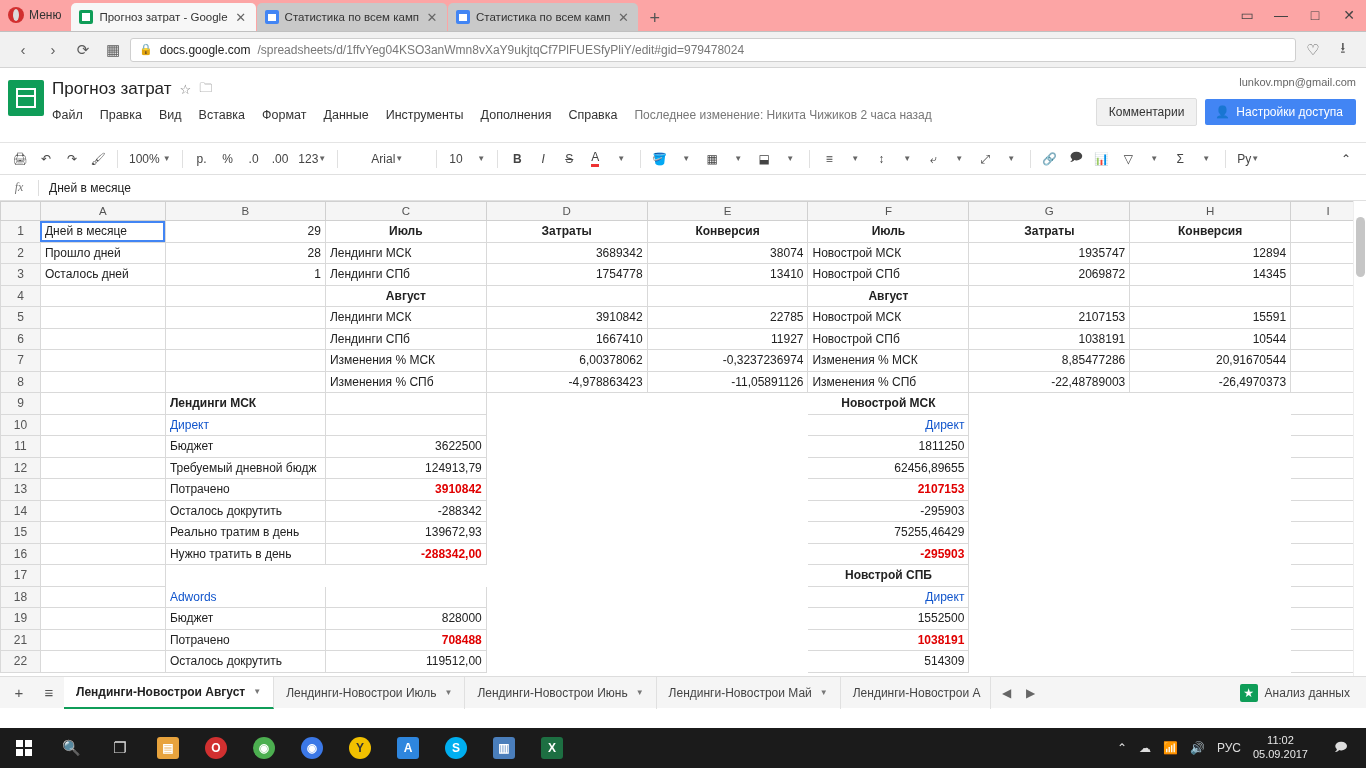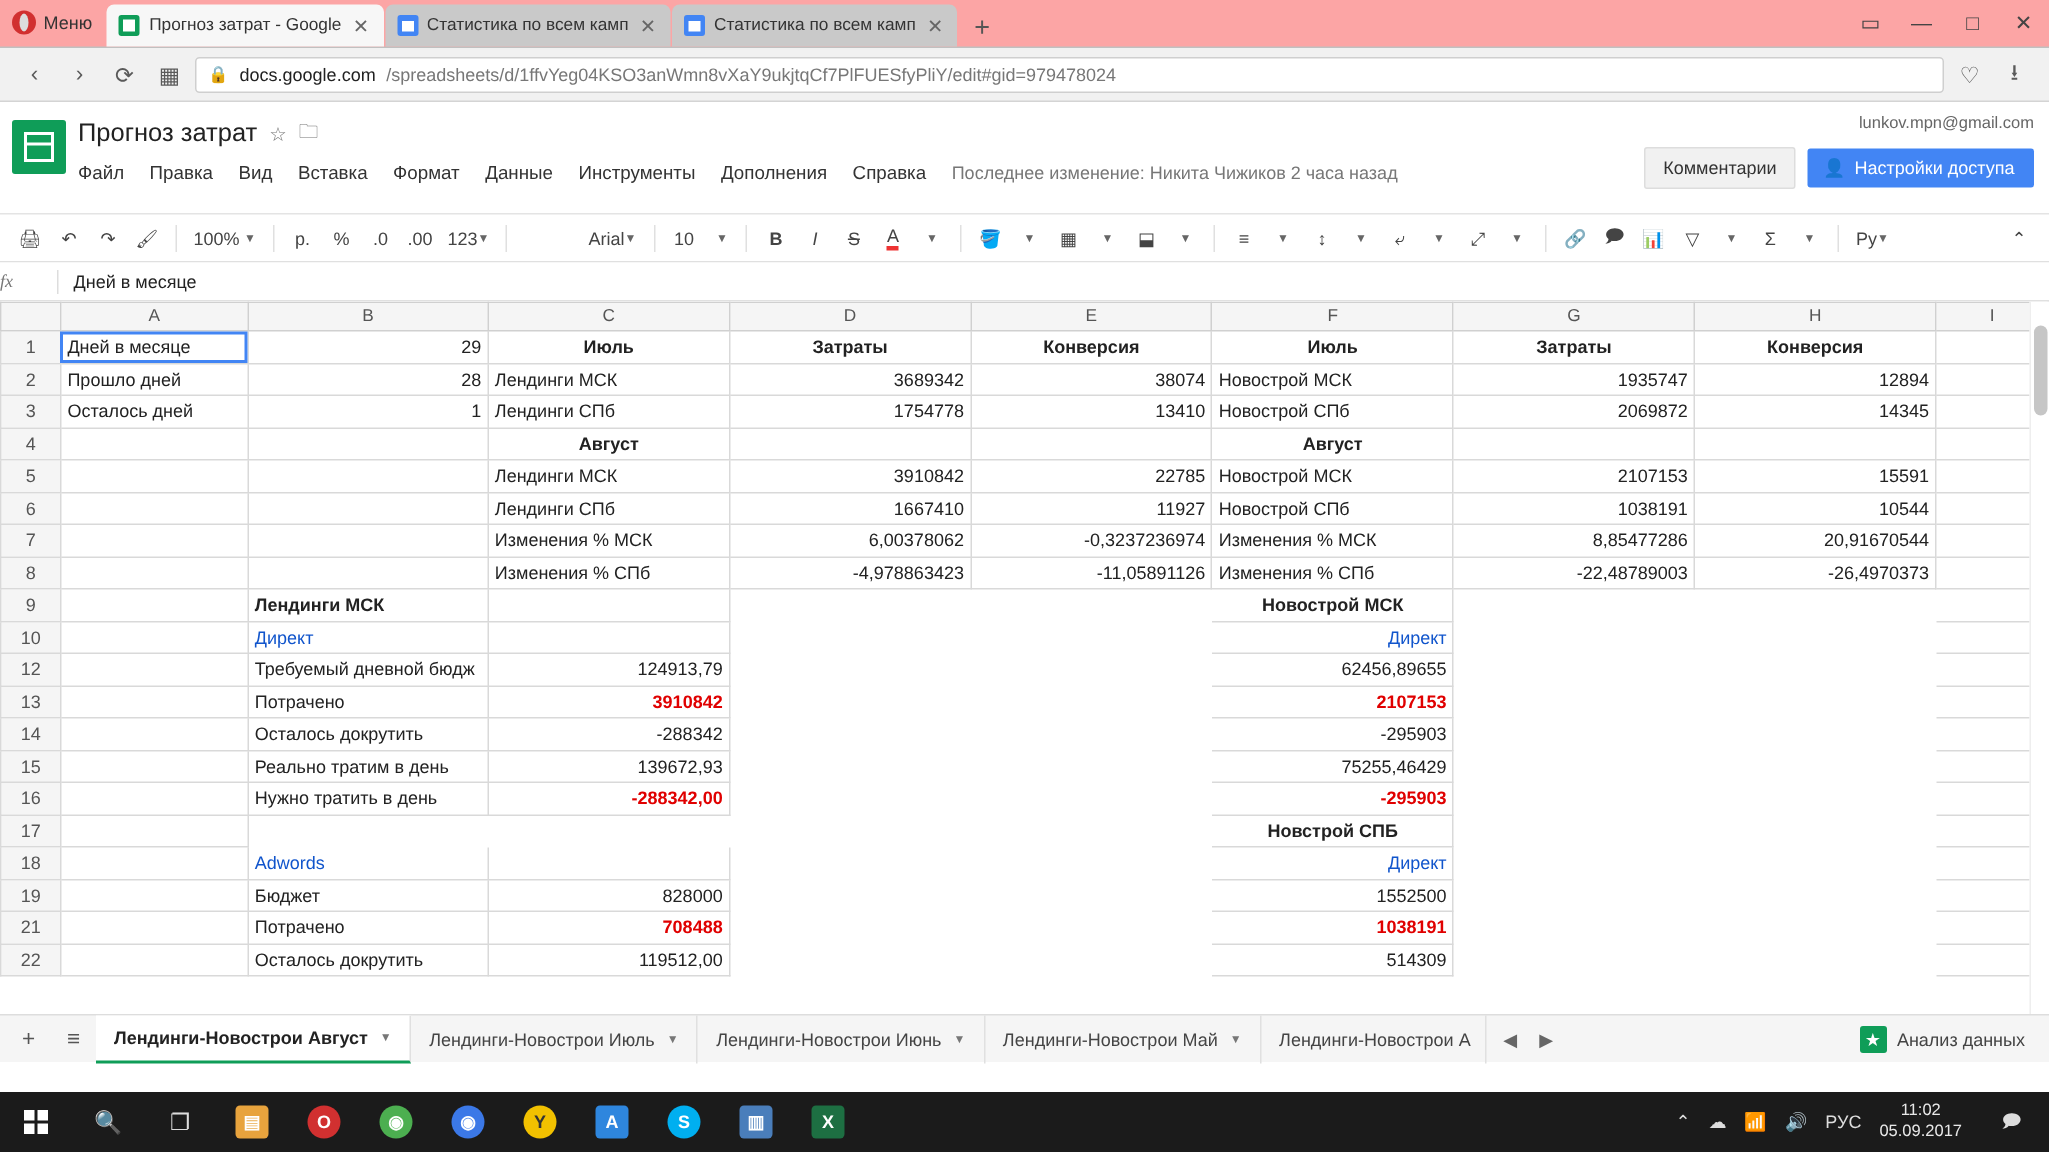--- a/index.html
+++ b/index.html
@@ -93,31 +93,31 @@
     height:33px; border-top:1px solid #e4e4e4; border-bottom:1px solid #e0e0e0;
     display:flex; align-items:center; gap:2px; padding:0 8px; background:#fff;
     font-size:12px; color:#444;
   }
   .tb { height:24px; min-width:24px; padding:0 4px; display:flex; align-items:center;
         justify-content:center; color:#444; border-radius:2px; }
   .tb.wide { min-width:auto; }
   .sep { width:1px; height:18px; background:#e0e0e0; margin:0 5px; }
   .zoom-box { display:flex; align-items:center; gap:3px; padding:0 4px; }
   .caret { font-size:8px; color:#666; }
-  .font-box { width:84px; display:flex; justify-content:flex-end; align-items:center; padding:0 5px; }
+  .font-box { width:84px; display:flex; justify-content:center; align-items:center; padding:0 5px; }
   .size-box { width:46px; display:flex; justify-content:space-between; align-items:center; padding:0 5px; }
   .tb-a { position:relative; }
   .underline-red { border-bottom:3px solid #e33; padding-bottom:0px; }
 
   
   .formulabar {
     height:26px; display:flex; align-items:center; border-bottom:1px solid #e0e0e0;
     background:#fff; font-size:12px;
   }
-  .fx { width:38px; color:#777; font-style:italic; font-family:"Liberation Serif", serif; }
+  .fx { width:38px; text-align:center; color:#777; font-style:italic; font-family:"Liberation Serif", serif; }
   .fbar-divider { width:1px; height:16px; background:#ddd; }
   .fcontent { padding-left:10px; color:#222; }
 
   
   .grid-wrap { position:relative; height:475px; overflow:hidden; background:#fff; }
   table.sheet { border-collapse:collapse; table-layout:fixed; }
   table.sheet th, table.sheet td {
     border:1px solid #d9d9d9; height:21.5px; padding:0 4px; font-size:12px;
     overflow:hidden; white-space:nowrap;
   }
@@ -493,20 +493,32 @@
           <td class="c-b blue">Директ</td>
           <td class="c-c"></td>
           <td class="c-d noborder" style="border: 1px solid transparent;"></td>
           <td class="c-e noborder" style="border: 1px solid transparent;"></td>
           <td class="c-f right blue">Директ</td>
           <td class="c-g noborder" style="border: 1px solid transparent;"></td>
           <td class="c-h noborder" style="border: 1px solid transparent;"></td>
           <td class="c-i"></td>
         </tr>
         <tr>
+          <td class="rowhdr">11</td>
+          <td class="c-a"></td>
+          <td class="c-b">Бюджет</td>
+          <td class="c-c right">3622500</td>
+          <td class="c-d noborder" style="border: 1px solid transparent;"></td>
+          <td class="c-e noborder" style="border: 1px solid transparent;"></td>
+          <td class="c-f right">1811250</td>
+          <td class="c-g noborder" style="border: 1px solid transparent;"></td>
+          <td class="c-h noborder" style="border: 1px solid transparent;"></td>
+          <td class="c-i"></td>
+        </tr>
+        <tr>
           <td class="rowhdr">12</td>
           <td class="c-a"></td>
           <td class="c-b">Требуемый дневной бюдж</td>
           <td class="c-c right">124913,79</td>
           <td class="c-d noborder" style="border: 1px solid transparent;"></td>
           <td class="c-e noborder" style="border: 1px solid transparent;"></td>
           <td class="c-f right">62456,89655</td>
           <td class="c-g noborder" style="border: 1px solid transparent;"></td>
           <td class="c-h noborder" style="border: 1px solid transparent;"></td>
           <td class="c-i"></td>

